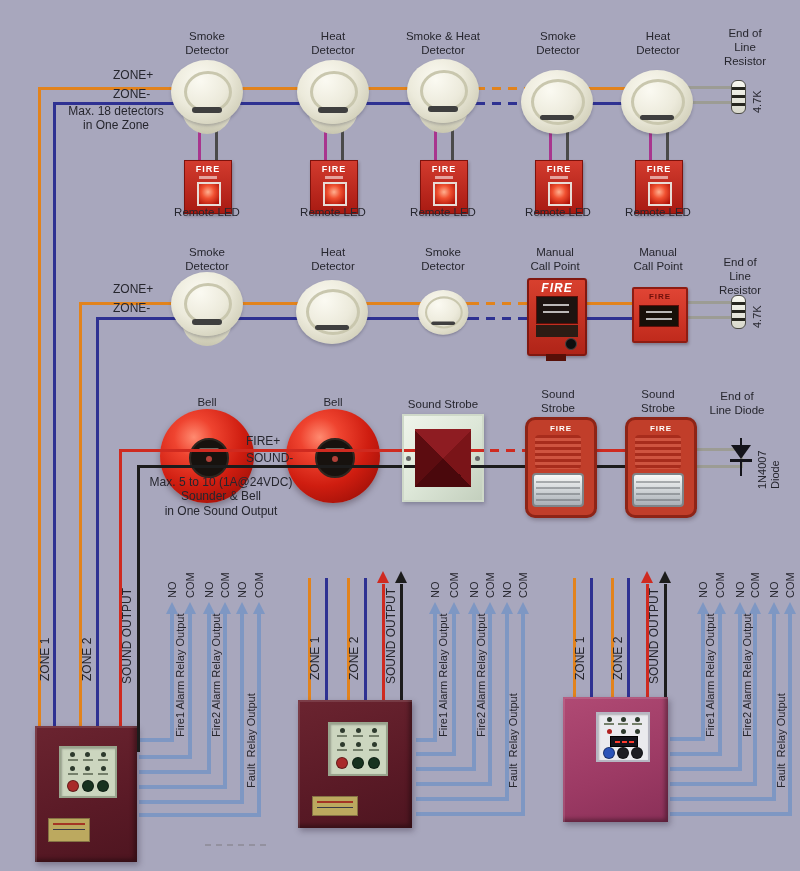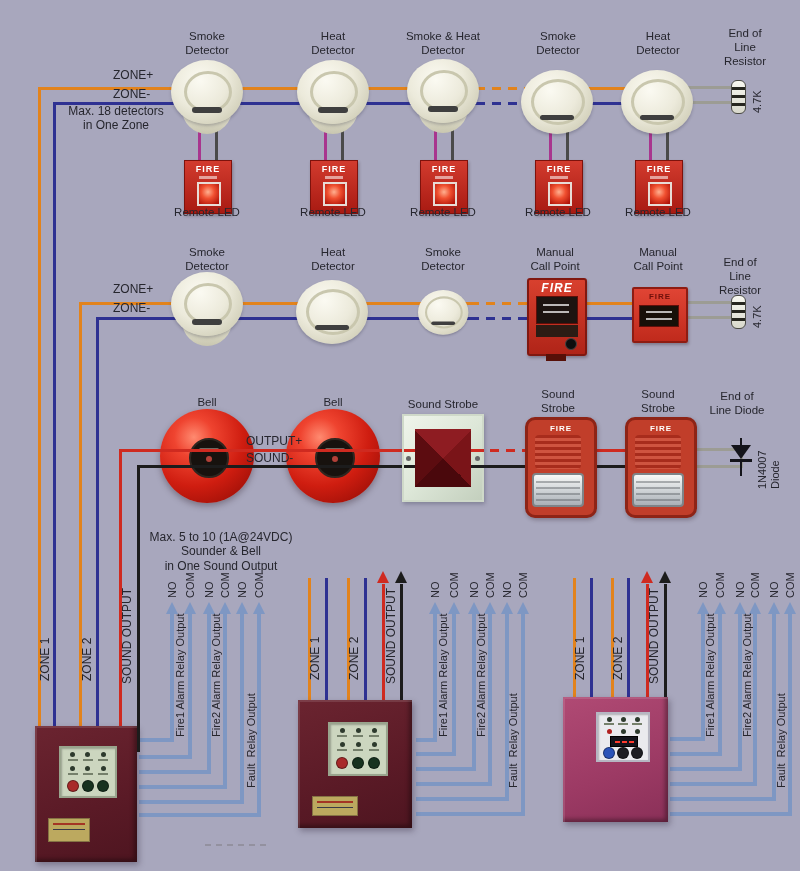--- a/index.html
+++ b/index.html
@@ -333,23 +333,23 @@
 
   <div class="lbl" style="left:207px;top:396px">Bell</div>
   <div class="lbl" style="left:333px;top:396px">Bell</div>
   <div class="lbl" style="left:443px;top:398px">Sound Strobe</div>
   <div class="lbl" style="left:558px;top:388px">Sound
 Strobe</div>
   <div class="lbl" style="left:658px;top:388px">Sound
 Strobe</div>
   <div class="lbl" style="left:737px;top:390px">End of
 Line Diode</div>
-  <div class="lft" style="left:246px;top:435px">OUTPUT+</div>
+  <div class="lft" style="left:246px;top:435px">FIRE+</div>
   <div class="lft" style="left:246px;top:452px">SOUND-</div>
-  <div class="lbl" style="left:221px;top:530px;font-size:12px">Max. 5  to 10 (1A@24VDC)
+  <div class="lbl" style="left:221px;top:475px;font-size:12px">Max. 5  to 10 (1A@24VDC)
 Sounder &amp; Bell
 in One Sound Output</div>
 
   <div class="panel" style="left:35px;top:726px;width:102px;height:136px">
     <div class="pdisp" style="left:24px;top:20px;width:54px;height:48px">
       <div class="prow" style="top:4px">
           <span class="led"></span>
           <span class="led"></span>
           <span class="led"></span>
         </div>

